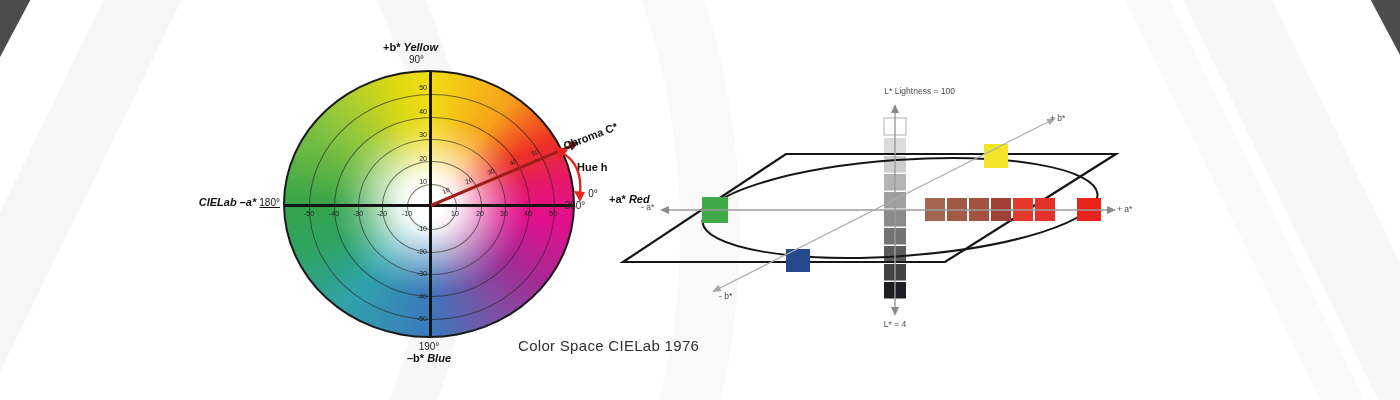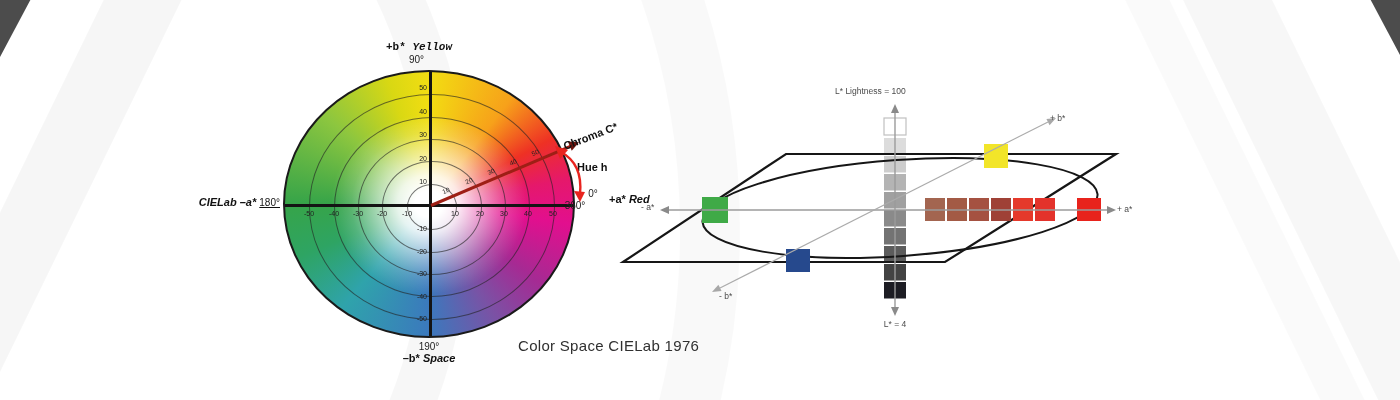--- a/index.html
+++ b/index.html
@@ -85,42 +85,42 @@
 
     <div id="chromaArrow" style="background-color: rgb(158, 31, 21); color: rgb(158, 31, 21);">
       <span class="dtick" style="left:16px;">10</span>
       <span class="dtick" style="left:41px;">20</span>
       <span class="dtick" style="left:65px;">30</span>
       <span class="dtick" style="left:89px;">40</span>
       <span class="dtick" style="left:113px;">50</span>
     </div>
   </div>
 
-  <div class="wl" style="left:369px;top:41px;width:100px;text-align:center;font-family:Liberation Mono, monospace;">
+  <div class="wl" style="left:383px;top:41px;width:100px;">
     <span>+b*</span>
     <span class="it">Yellow</span>
   </div>
   <div class="deg" style="left:409px;top:54px;width:40px;text-align:left;">90°</div>
 
   <div class="wl" style="left:150px;top:196px;width:130px;text-align:right;">
     <span class="it">CIELab –a*</span>
     <span style="font-weight:normal;font-size:10px;text-decoration:underline;">180°</span>
   </div>
 
   <div class="deg" style="left:581px;top:188px;width:24px;text-align:center;">0°</div>
   <div class="deg" style="left:561px;top:200px;width:28px;text-align:center;">360°</div>
   <div class="wl" style="left:609px;top:193px;">
     <span>+a*</span>
     <span class="it">Red</span>
   </div>
 
   <div class="deg" style="left:409px;top:341px;width:40px;text-align:center;">190°</div>
   <div class="wl" style="left:379px;top:352px;width:100px;text-align:center;">
     <span>–b*</span>
-    <span class="it">Space</span>
+    <span class="it">Blue</span>
   </div>
 
   <div class="wl" style="left:562px;top:130px;transform:rotate(-21deg);">Chroma C*</div>
   <div class="wl" style="left:577px;top:161px;">Hue h</div>
 
   <svg class="abs" style="left:552px;top:146px;" width="46" height="56" viewBox="0 0 46 56">
     <path d="M 9 6 Q 31 18 28 48" fill="none" stroke-width="2.4" stroke="#e8241f"></path>
     <polygon points="3,0 16,4 8,13" fill="#e8241f"></polygon>
     <polygon points="28,56 22,45 33,46" fill="#e8241f"></polygon>
   </svg>
@@ -160,20 +160,20 @@
 
     <line x1="68" y1="130" x2="508" y2="130" stroke="#9b9b9b" stroke-width="1.4"></line>
     <polygon points="60,130 69,126 69,134" fill="#8a8a8a"></polygon>
     <polygon points="516,130 507,126 507,134" fill="#8a8a8a"></polygon>
 
     <line x1="120" y1="208" x2="448" y2="42" stroke="#ababab" stroke-width="1.2"></line>
     <polygon points="456,38 449.6,45.2 446.4,39" fill="#a8a8a8"></polygon>
     <polygon points="112,212 121.6,211 118.4,204.8" fill="#a8a8a8"></polygon>
   </svg>
 
-  <div class="dl" style="left:835px;top:86px;width:120px;text-align:left;">L* Lightness = 100</div>
+  <div class="dl" style="left:835px;top:86px;width:120px;text-align:right;">L* Lightness = 100</div>
   <div class="dl" style="left:852px;top:319px;width:86px;text-align:center;">L* = 4</div>
   <div class="dl" style="left:641px;top:202px;">- a*</div>
   <div class="dl" style="left:1117px;top:204px;">+ a*</div>
   <div class="dl" style="left:719px;top:291px;">- b*</div>
   <div class="dl" style="left:1050px;top:113px;">+ b*</div>
 
 </div>
 
 </body></html>

